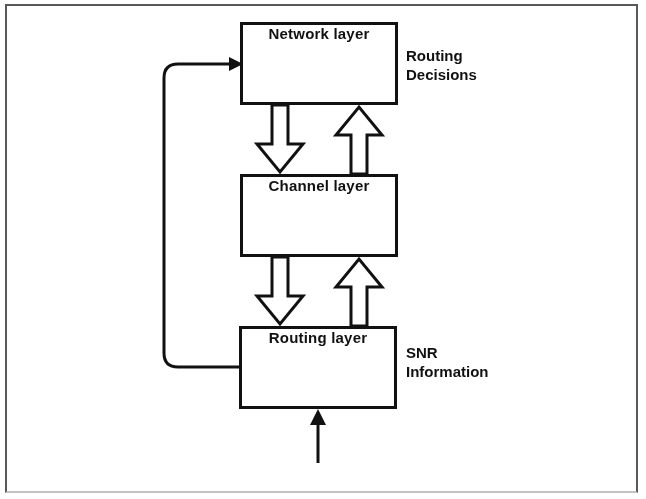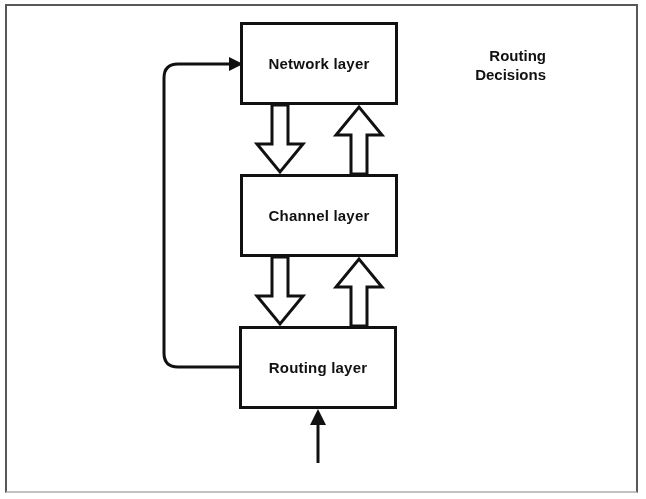--- a/index.html
+++ b/index.html
@@ -34,35 +34,34 @@
     height: 499px;
   }
   .layer-box {
     position: absolute;
     width: 158px;
     height: 83px;
     border: 3px solid #111111;
     background: #ffffff;
     box-sizing: border-box;
     display: flex;
-    align-items: center;
     justify-content: center;
     font-size: 15px;
     font-weight: bold;
     color: #111111;
     letter-spacing: 0.2px;
   }
   .box-network  { left: 240px; top: 22px;  }
   .box-datalink { left: 240px; top: 174px; }
   .box-physical { left: 239px; top: 326px; }
   .side-label {
     position: absolute;
     left: 406px;
     width: 140px;
-    text-align: right;
+    text-align: left;
     font-size: 15px;
     font-weight: bold;
     line-height: 19px;
     color: #111111;
     white-space: pre-line;
   }
   .label-routing { top: 46px;  }
   .label-packet  { top: 198px; }
   .label-snr     { top: 343px; }
   .bottom-label {
@@ -126,15 +125,17 @@
   </div>
 
   <div class="layer-box box-physical">
     <span>Routing layer</span>
   </div>
 
   <div class="side-label label-routing">Routing
 Decisions</div>
 
 
+  <div class="side-label label-snr">SNR
+Information</div>
 
 
 </div>
 
 </body></html>

